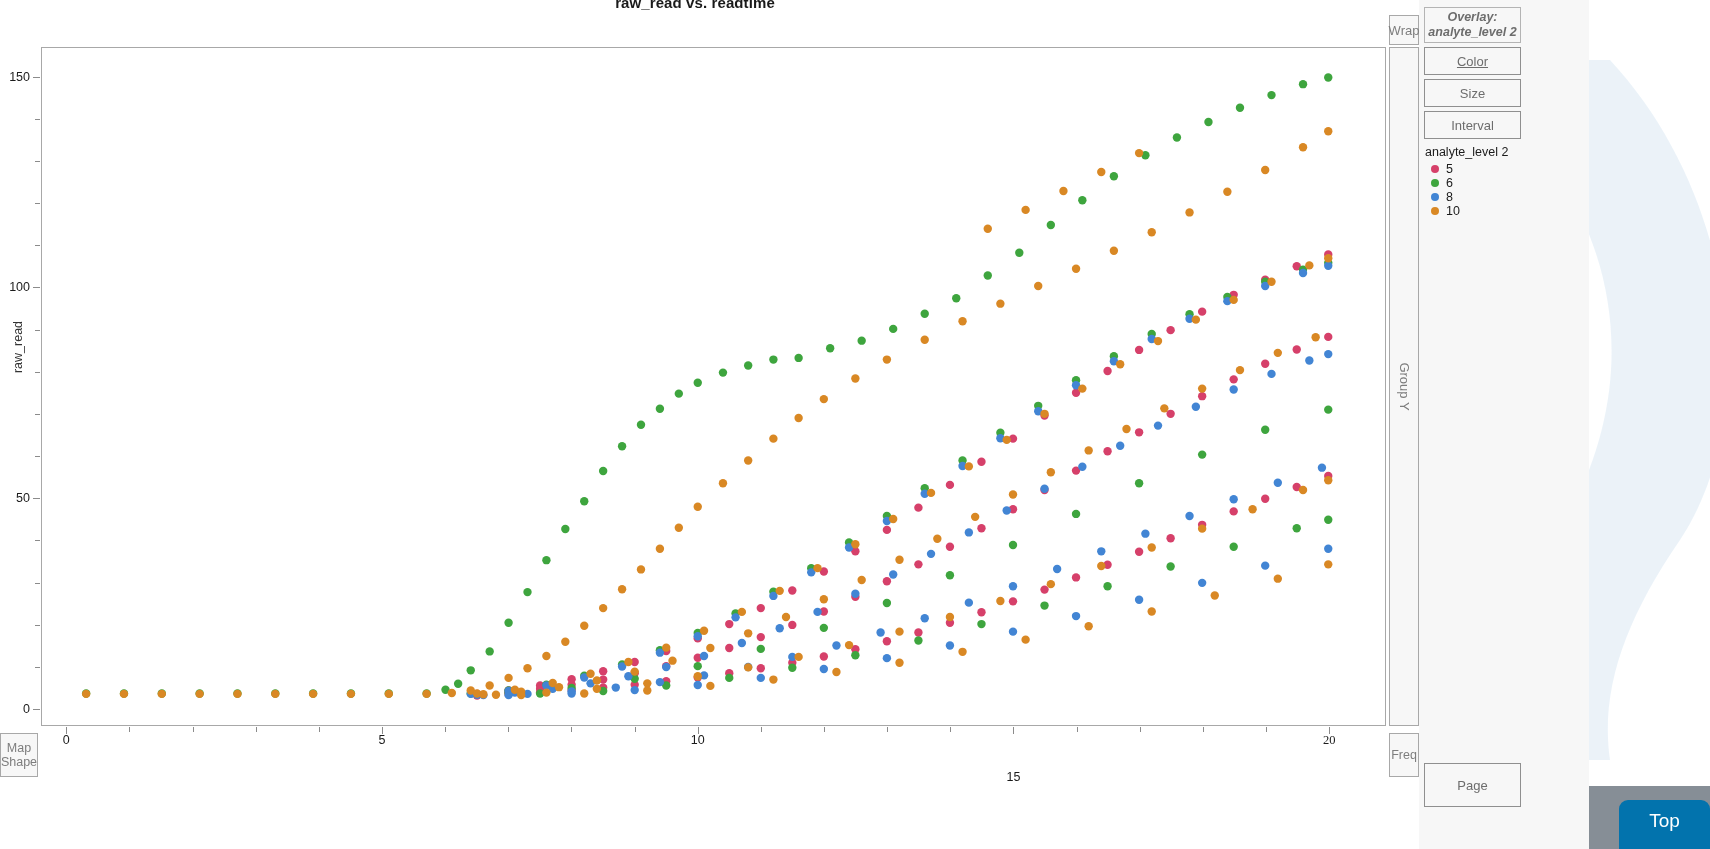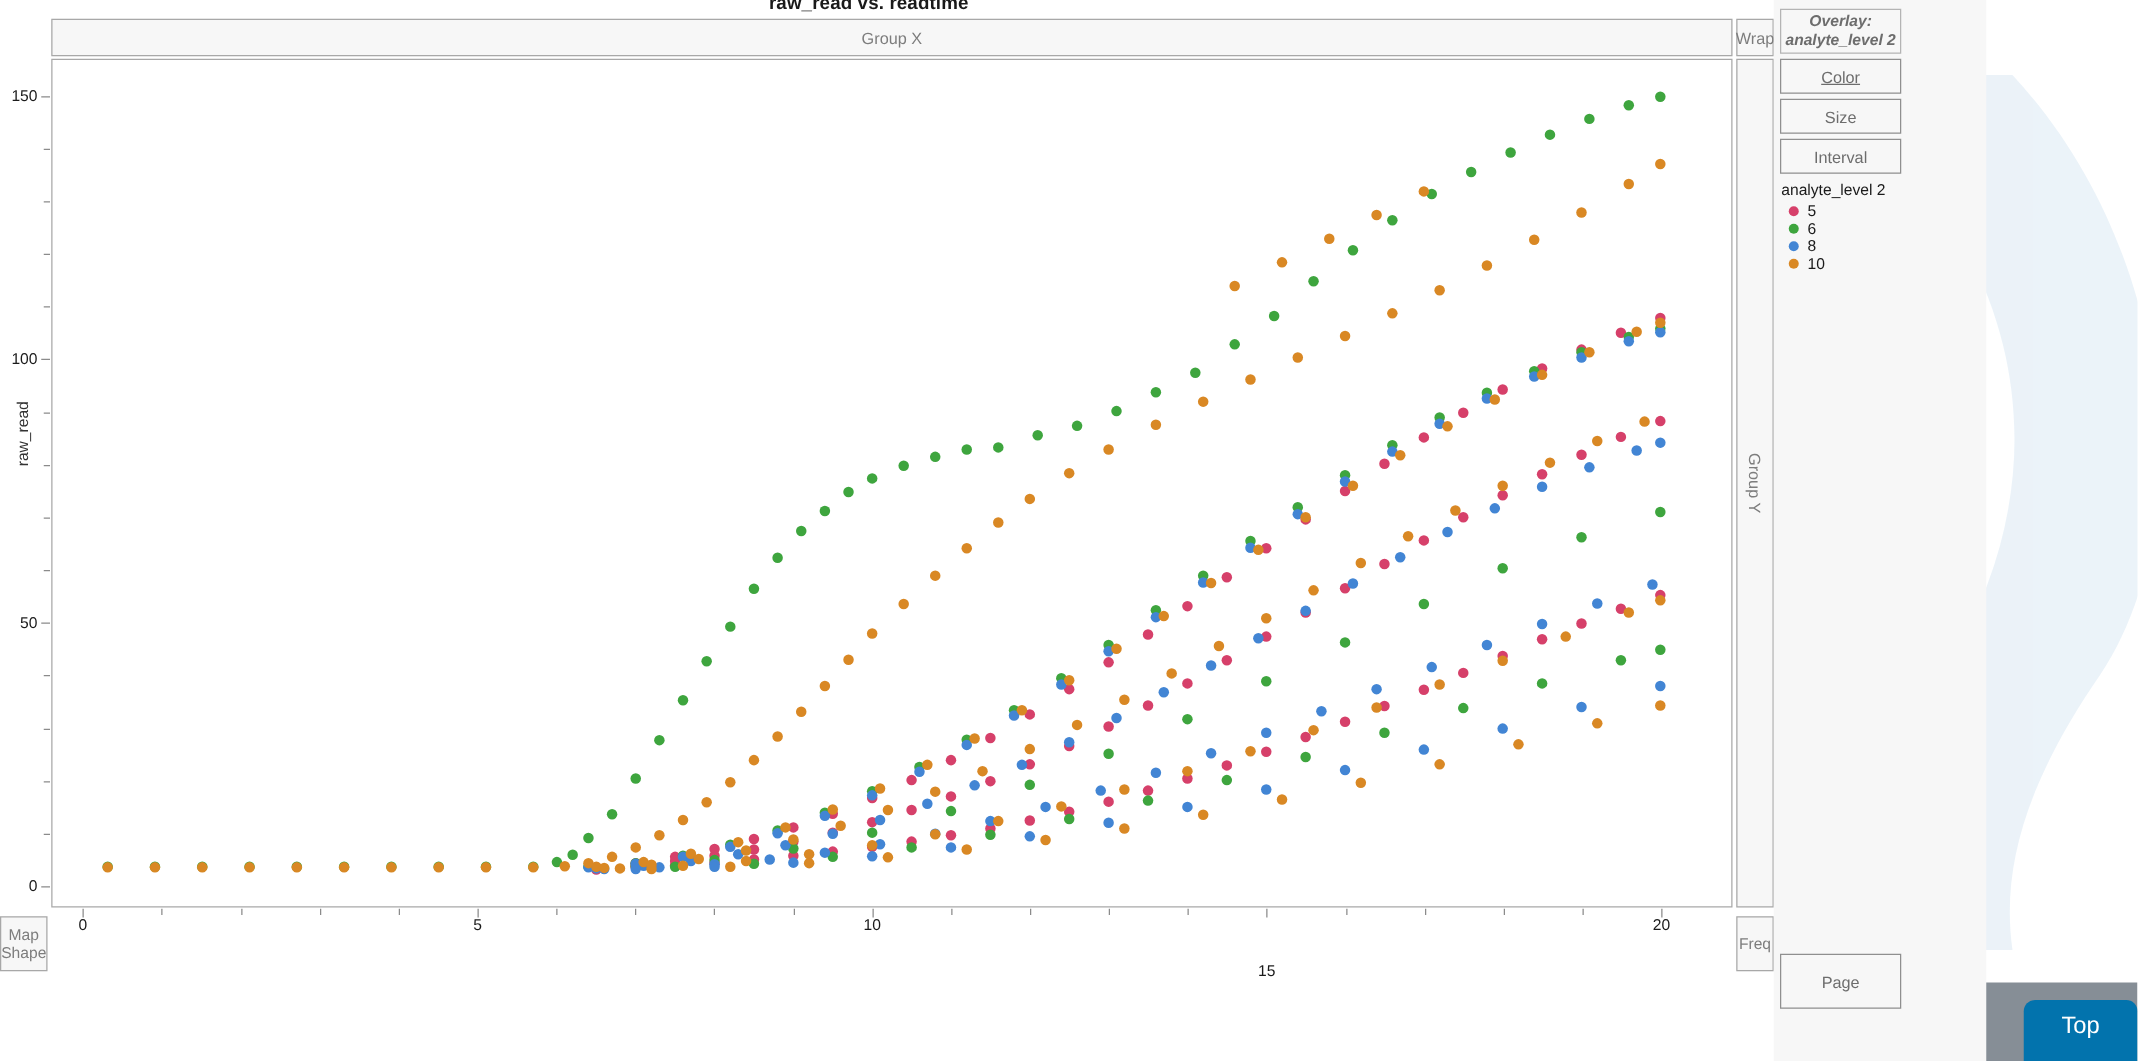--- a/index.html
+++ b/index.html
@@ -270,23 +270,20 @@
 <body>
 
 <div id="root">
 
   <svg class="watermark" viewBox="0 0 340 700" aria-hidden="true">
     <path d="M40 0 C 200 120, 250 300, 150 470 C 90 570, 60 640, 70 700 L 200 700 C 190 630, 215 560, 270 480 C 350 360, 330 140, 200 0 Z" fill="#dbe9f4"></path>
   </svg>
 
   <div class="chart-title">raw_read vs. readtime</div>
 
-  <div class="groupx-band">
-    <span>Group X</span>
-  </div>
 
   <div class="wrap-btn">
     <span>Wrap</span>
   </div>
 
   <div class="groupy-band">
     <span>Group Y</span>
   </div>
 
   <div class="plot-frame">
@@ -720,21 +717,21 @@
   <div class="x-axis-labels" id="x-axis">
       <div class="x-tick-mark" style="left: 25.2582px;"></div>
       <div class="x-tick-label" style="left: 25.2582px;">0</div>
       <div class="x-tick-mark" style="left: 340.986px;"></div>
       <div class="x-tick-label" style="left: 340.986px;">5</div>
       <div class="x-tick-mark" style="left: 656.714px;"></div>
       <div class="x-tick-label" style="left: 656.714px;">10</div>
       <div class="x-tick-mark" style="left: 972.441px;"></div>
       <div class="x-tick-label" style="left: 972.441px; margin-top: 37px;">15</div>
       <div class="x-tick-mark" style="left: 1288.17px;"></div>
-      <div class="x-tick-label" style="left: 1288.17px;">20</div>
+      <div class="x-tick-label" style="left: 1288.17px; font-family: Liberation Serif, serif;">20</div>
       <div class="x-tick-mark minor" style="left: 88.4038px;"></div>
       <div class="x-tick-mark minor" style="left: 151.549px;"></div>
       <div class="x-tick-mark minor" style="left: 214.695px;"></div>
       <div class="x-tick-mark minor" style="left: 277.84px;"></div>
       <div class="x-tick-mark minor" style="left: 404.131px;"></div>
       <div class="x-tick-mark minor" style="left: 467.277px;"></div>
       <div class="x-tick-mark minor" style="left: 530.423px;"></div>
       <div class="x-tick-mark minor" style="left: 593.568px;"></div>
       <div class="x-tick-mark minor" style="left: 719.859px;"></div>
       <div class="x-tick-mark minor" style="left: 783.005px;"></div>

